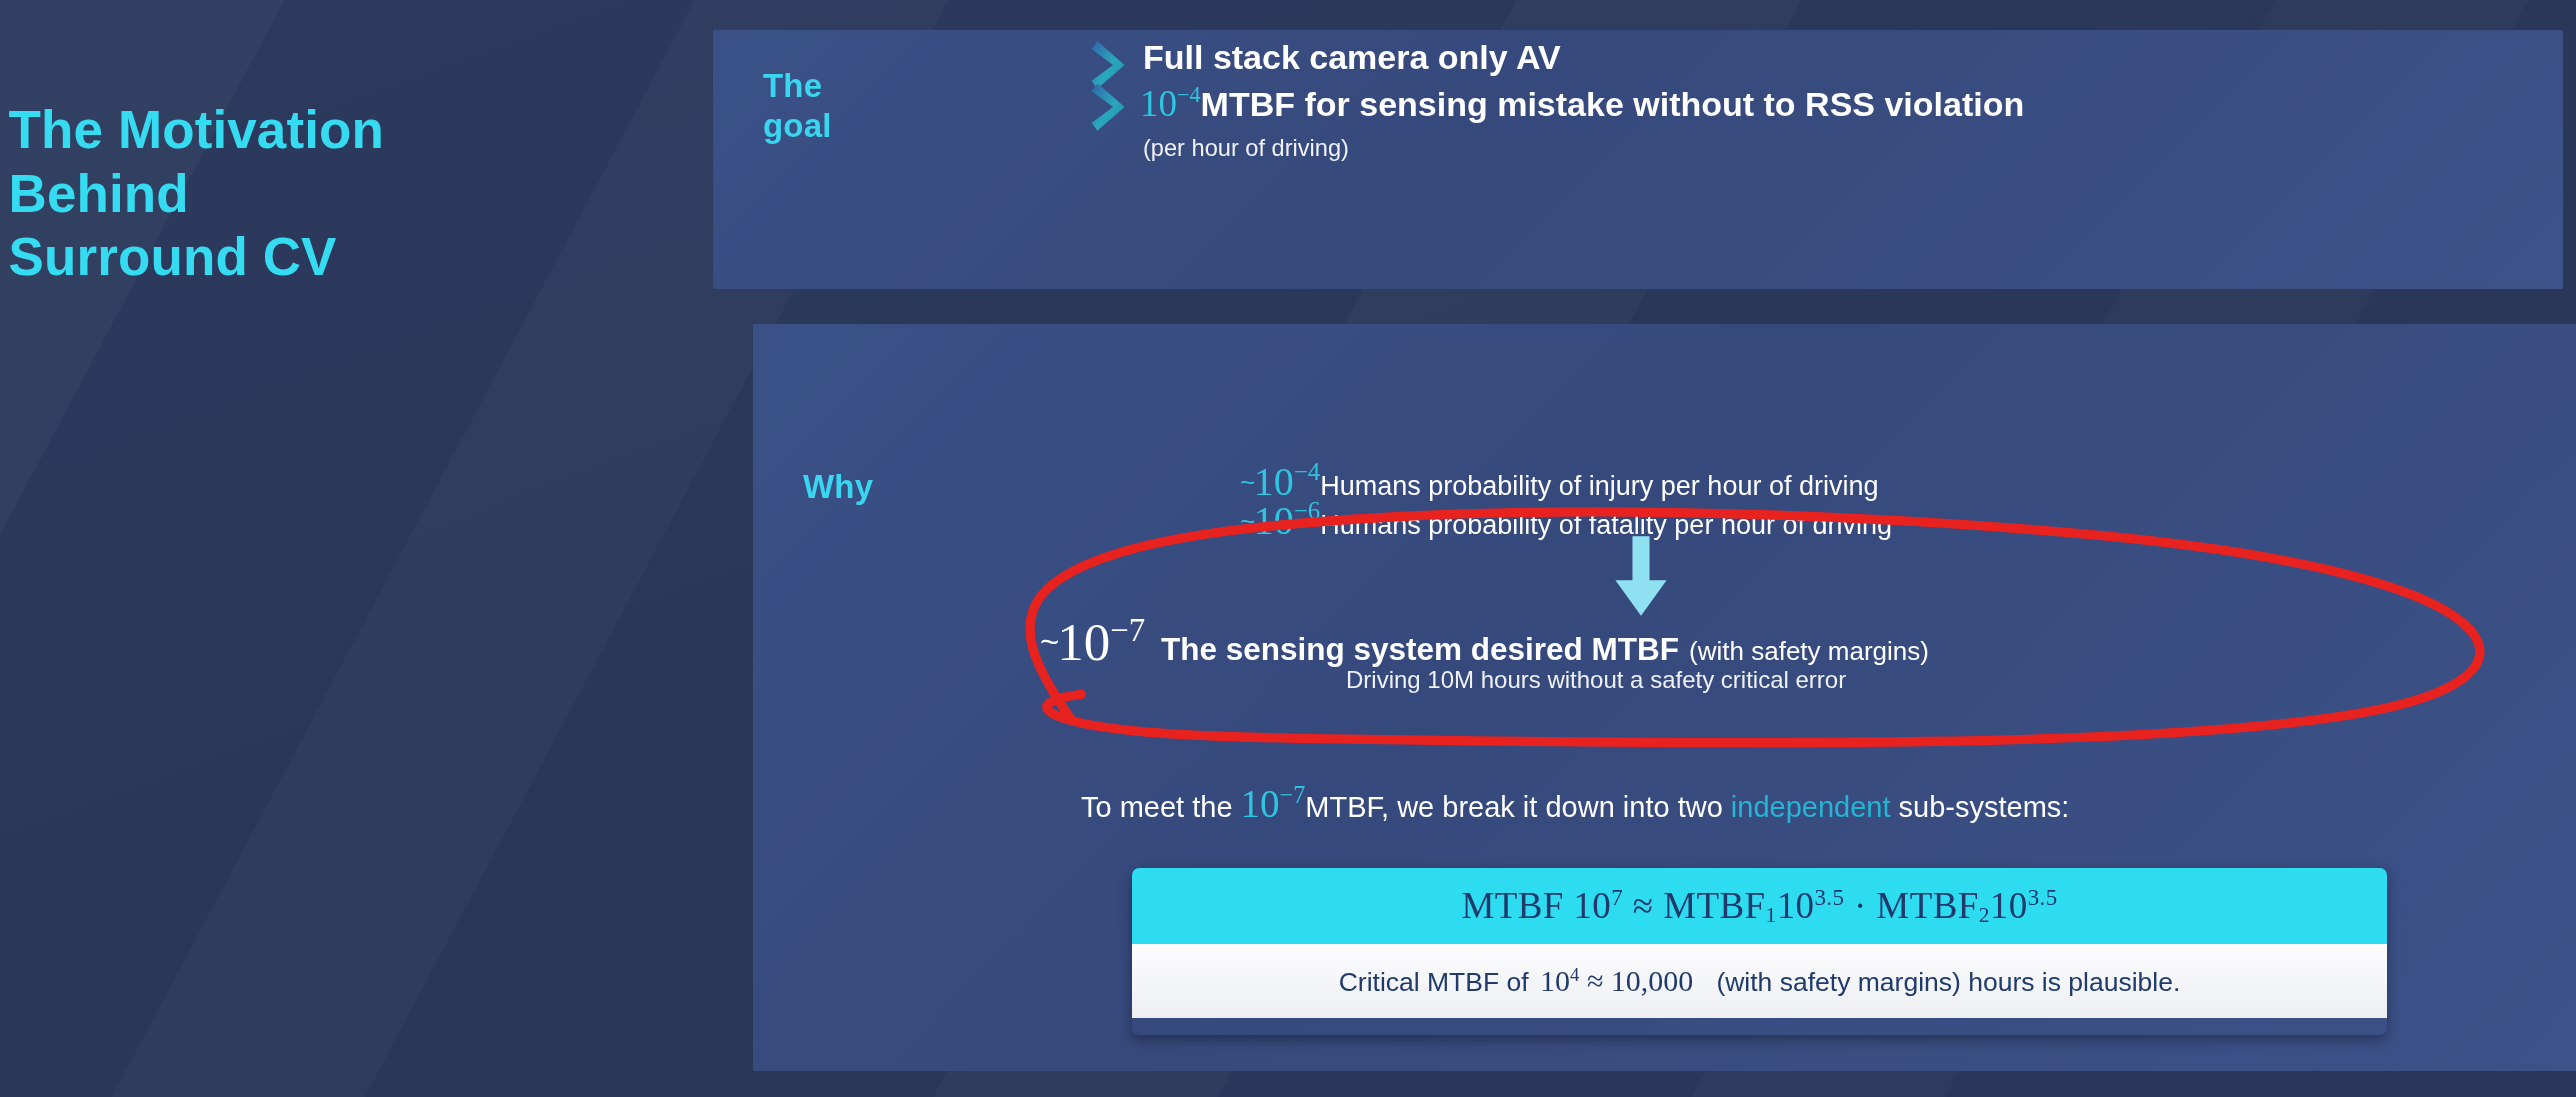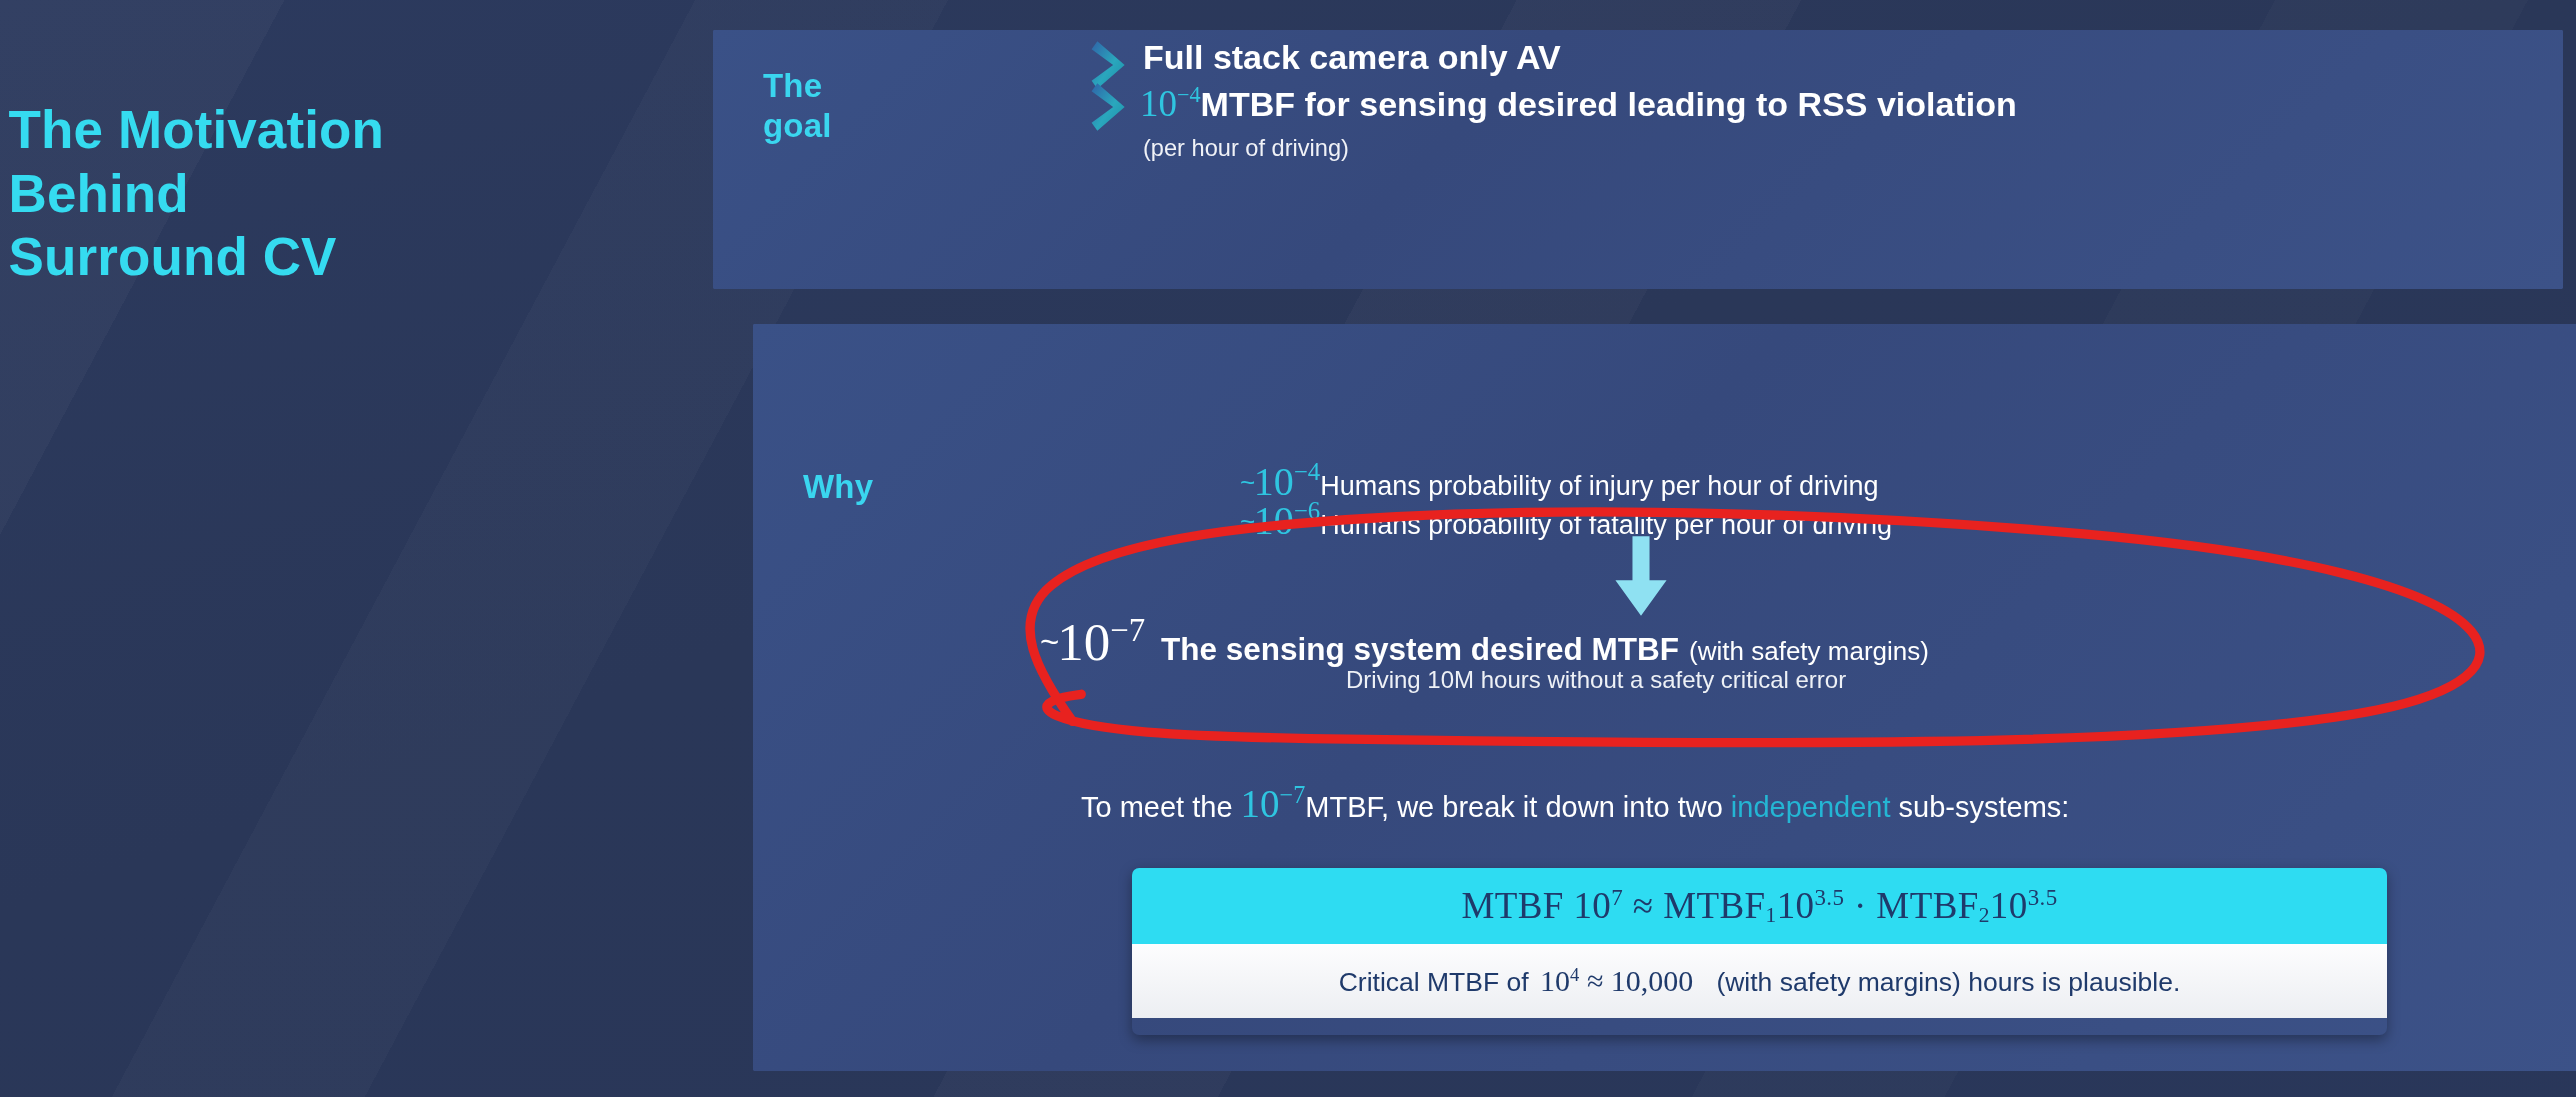--- a/index.html
+++ b/index.html
@@ -133,21 +133,21 @@
             <linearGradient id="cg2" x1="0" y1="0" x2="1" y2="1">
           <stop offset="0%" stop-color="#2f63a8"></stop>
               <stop offset="55%" stop-color="#2aa7bd"></stop>
           <stop offset="100%" stop-color="#1d8fa8"></stop>
             </linearGradient>
           </defs>
         <path d="M10 6 L48 39 L10 72 L2 61 L32 39 L2 17 Z" fill="url(#cg2)"></path>
       </svg>
     </div>
     <div class="goal-row g-main" style="left:427px;top:54px;">
-      <span class="pw" style="font-size:37px;color:#2fc5e0;"><span>10</span><sup>−4</sup></span><span>MTBF for sensing desired leading to RSS violation</span>
+      <span class="pw" style="font-size:37px;color:#2fc5e0;"><span>10</span><sup>−4</sup></span><span>MTBF for sensing mistake without to RSS violation</span>
     </div>
     <div class="goal-row g-sub" style="left:430px;top:105px;">(per hour of driving)</div>
   </div>
 
   <div class="panel" id="panel-why">
 
     <div class="panel-label" style="left:50px;top:143px;">Why</div>
 
     <div class="why-row" style="left:487px;top:134px;">
       <span class="expo"><span class="tilde">~</span><span>10</span><sup>−4</sup></span><span class="why-txt">Humans probability of injury per hour of driving</span>

